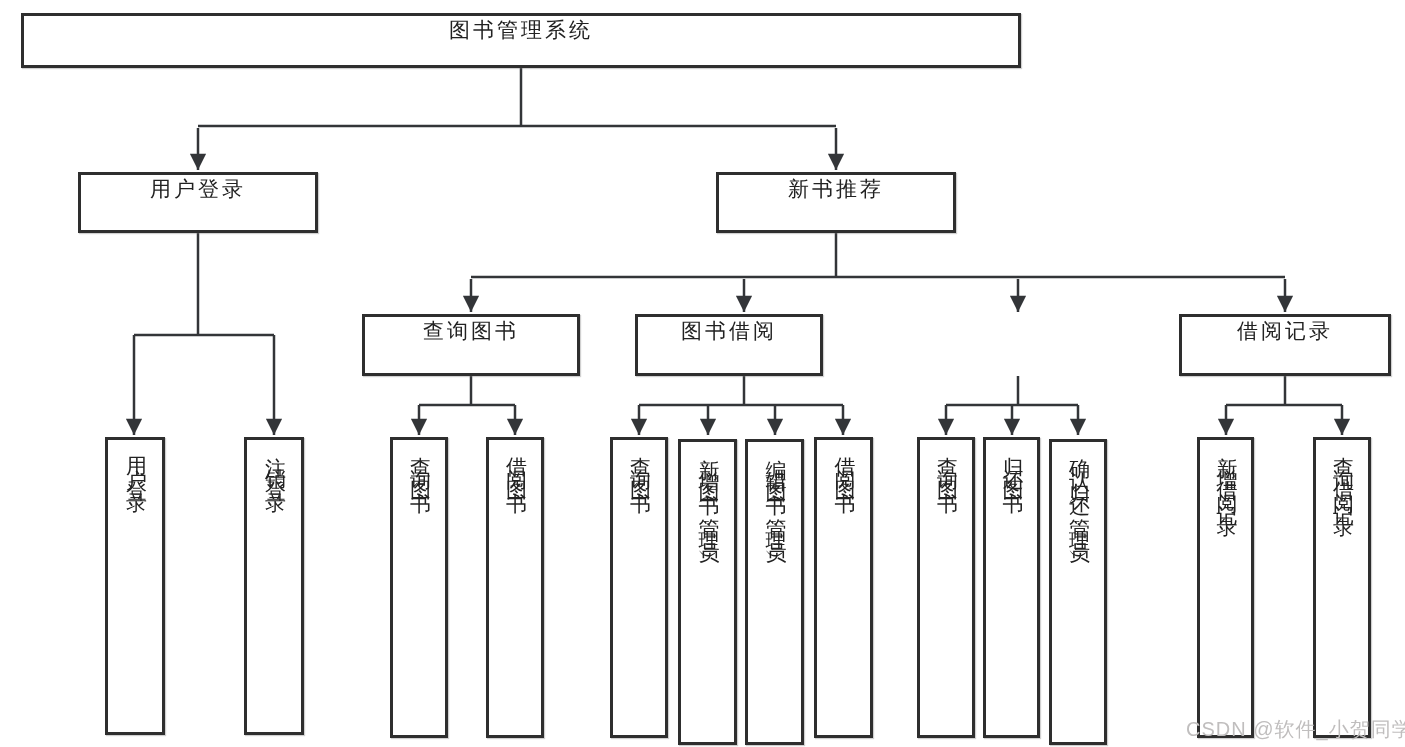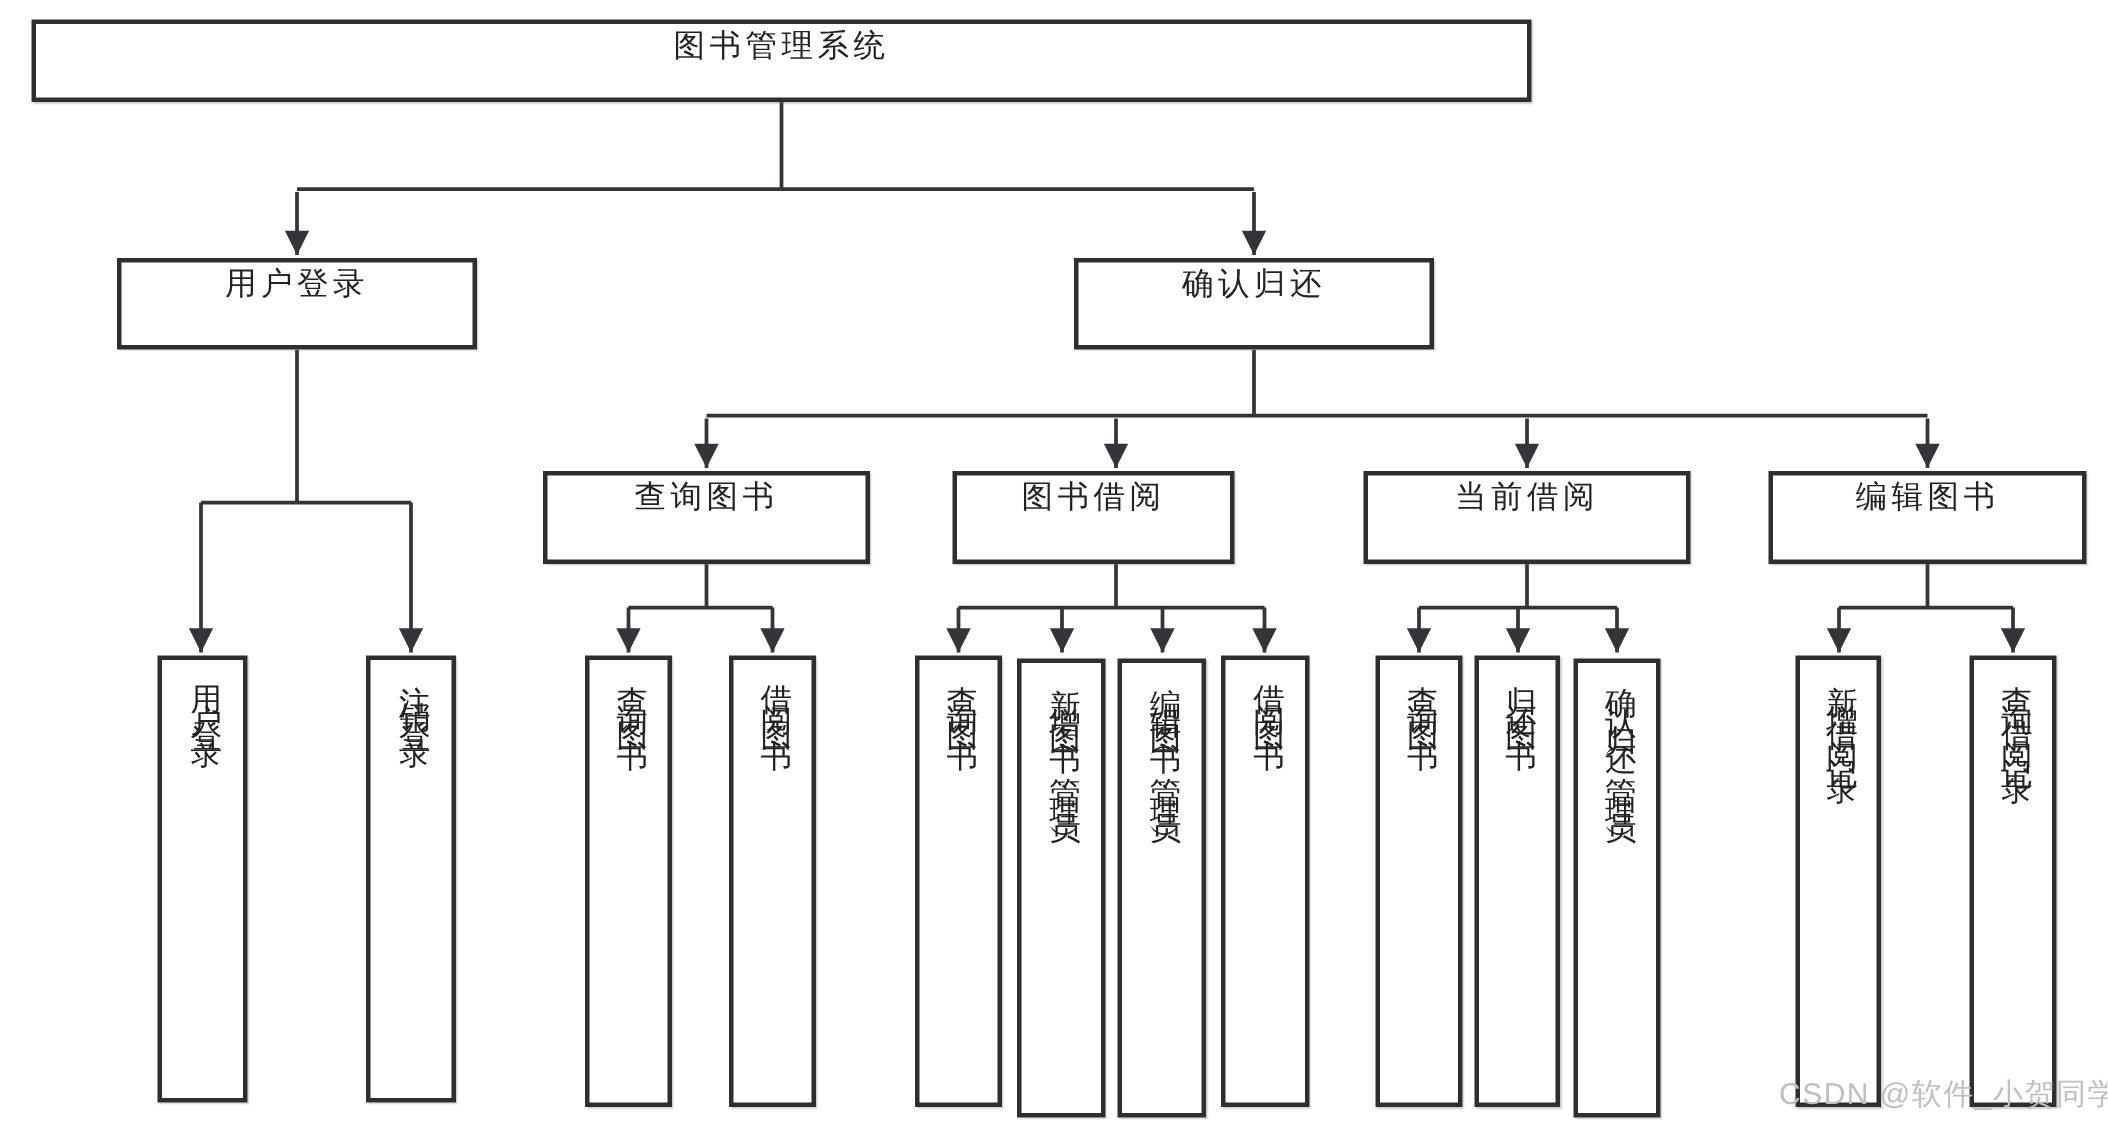--- a/index.html
+++ b/index.html
@@ -112,34 +112,31 @@
   </svg>
 
   <div class="node h" style="left:21px; top:13px; width:1000px; height:55px">
     <span>图书管理系统</span>
   </div>
 
   <div class="node h" style="left:78px; top:172px; width:240px; height:61px">
     <span>用户登录</span>
   </div>
   <div class="node h" style="left:716px; top:172px; width:240px; height:61px">
-    <span>确认归还</span>
+    <span>新书推荐</span>
   </div>
 
   <div class="node h" style="left:362px; top:314px; width:218px; height:62px">
     <span>查询图书</span>
   </div>
   <div class="node h" style="left:635px; top:314px; width:188px; height:62px">
     <span>图书借阅</span>
   </div>
-  <div class="node h" style="left:909px; top:314px; width:218px; height:62px">
-    <span>当前借阅</span>
-  </div>
   <div class="node h" style="left:1179px; top:314px; width:212px; height:62px">
-    <span>编辑图书</span>
+    <span>借阅记录</span>
   </div>
 
   <div class="node v" style="left:105px; top:437px; width:60px; height:298px">
     <span>用户登录</span>
   </div>
   <div class="node v" style="left:244px; top:437px; width:60px; height:298px">
     <span>注销登录</span>
   </div>
 
   <div class="node v" style="left:390px; top:437px; width:58px; height:301px">

